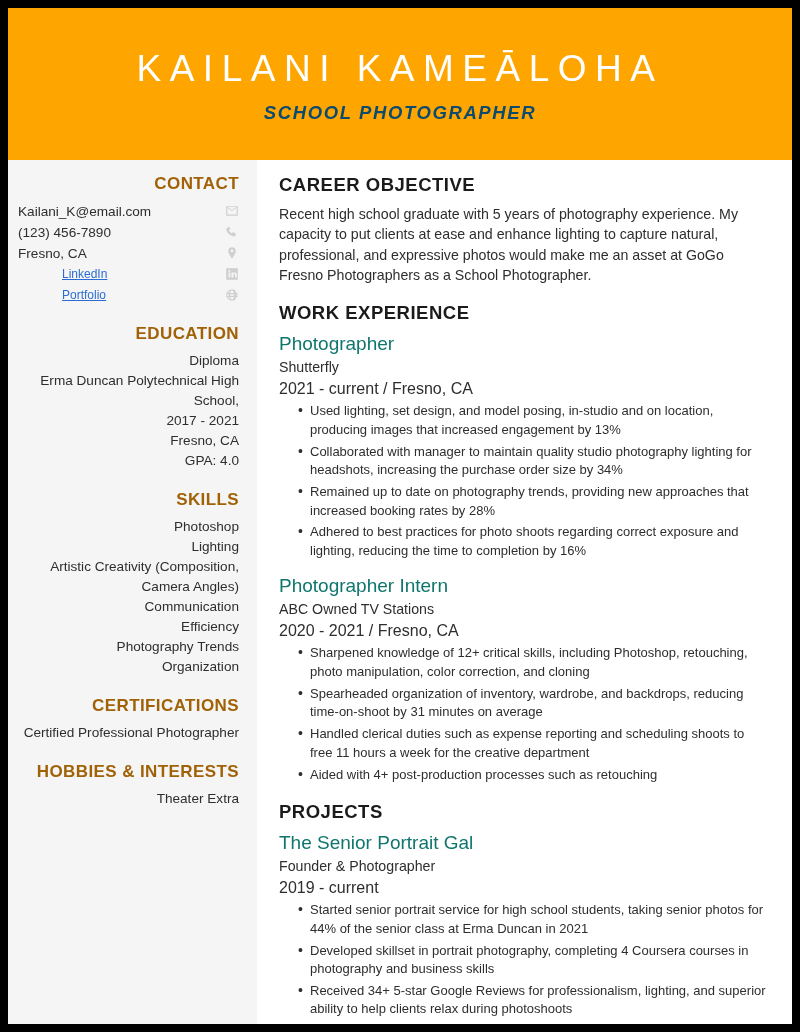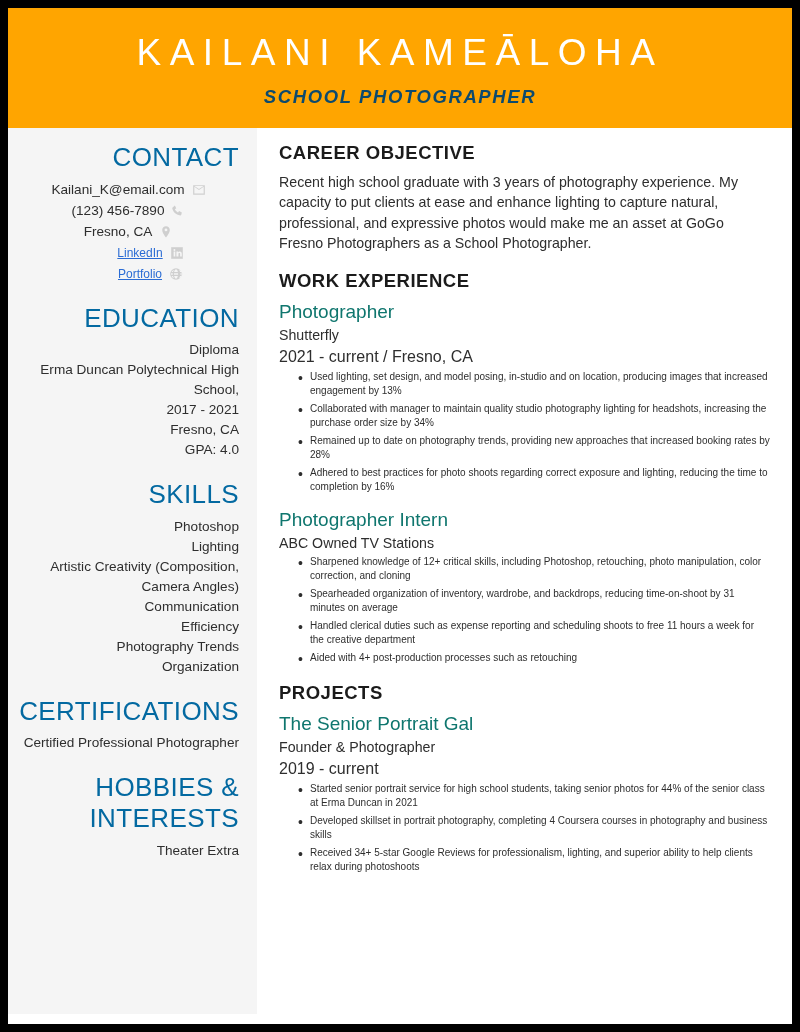--- a/index.html
+++ b/index.html
@@ -17,21 +17,21 @@
     position: absolute;
     left: 8px;
     top: 8px;
     width: 784px;
     height: 1016px;
     background: #ffffff;
     overflow: hidden;
   }
   
   .header {
-    height: 120px;
+    height: 152px;
     background: #ffa500;
     display: flex;
     flex-direction: column;
     align-items: center;
     justify-content: center;
     box-sizing: border-box;
     padding-top: 6px;
   }
   .name {
     color: #ffffff;
@@ -64,37 +64,37 @@
     text-align: right;
   }
   .main {
     flex: 1;
     background: #ffffff;
     box-sizing: border-box;
     padding: 14px 22px 0 22px;
   }
   
   .side-h {
-    font-size: 26px;
-    font-weight: normal;
-    color: #0369a1;
+    font-size: 17px;
+    font-weight: bold;
+    color: #a16207;
     letter-spacing: 0.4px;
     margin: 0 0 7px 0;
     line-height: 1.18;
   }
   .side-block { margin-bottom: 19px; }
   .side-line {
     font-size: 13.6px;
     color: #2e2e2e;
     line-height: 1.47;
   }
   .contact-row {
     display: flex;
     align-items: center;
-    justify-content: center;
+    justify-content: space-between;
     gap: 7px;
     margin-bottom: 1px;
     height: 20px;
   }
   .contact-text { font-size: 13.6px; color: #2e2e2e; }
   .contact-link {
     font-size: 12px;
     color: #2b6cd4;
     text-decoration: underline;
     cursor: pointer;
@@ -140,21 +140,21 @@
     color: #2e2e2e;
     line-height: 1.43;
     margin: 0;
   }
   ul.bullets {
     margin: 2px 0 0 0;
     padding-left: 19px;
     list-style: none;
   }
   ul.bullets li {
-    font-size: 10px;
+    font-size: 13px;
     color: #2e2e2e;
     line-height: 1.42;
     margin-bottom: 3.5px;
     position: relative;
     padding-left: 12px;
   }
   ul.bullets li:before {
     content: "\2022";
     position: absolute;
     left: 0;
@@ -246,41 +246,42 @@
       <div class="side-block">
         <div class="side-h">HOBBIES &amp; INTERESTS</div>
         <div class="side-line">Theater Extra</div>
       </div>
     </div>
 
     <div class="main">
 
       <div class="main-sec">
         <div class="main-h">CAREER OBJECTIVE</div>
-        <p class="summary">Recent high school graduate with 3 years of photography experience. My capacity to put clients at ease and enhance lighting to capture natural, professional, and expressive photos would make me an asset at GoGo Fresno Photographers as a School Photographer.</p>
+        <p class="summary">Recent high school graduate with 5 years of photography experience. My capacity to put clients at ease and enhance lighting to capture natural, professional, and expressive photos would make me an asset at GoGo Fresno Photographers as a School Photographer.</p>
       </div>
 
       <div class="main-sec">
         <div class="main-h">WORK EXPERIENCE</div>
 
         <div class="entry">
           <div class="entry-title">Photographer</div>
           <div class="entry-org">Shutterfly</div>
           <div class="entry-meta">2021 - current  /  Fresno, CA</div>
           <ul class="bullets">
             <li>Used lighting, set design, and model posing, in-studio and on location, producing images that increased engagement by 13%</li>
             <li>Collaborated with manager to maintain quality studio photography lighting for headshots, increasing the purchase order size by 34%</li>
             <li>Remained up to date on photography trends, providing new approaches that increased booking rates by 28%</li>
             <li>Adhered to best practices for photo shoots regarding correct exposure and lighting, reducing the time to completion by 16%</li>
           </ul>
         </div>
 
         <div class="entry">
           <div class="entry-title">Photographer Intern</div>
           <div class="entry-org">ABC Owned TV Stations</div>
+          <div class="entry-meta">2020 - 2021  /  Fresno, CA</div>
           <ul class="bullets">
             <li>Sharpened knowledge of 12+ critical skills, including Photoshop, retouching, photo manipulation, color correction, and cloning</li>
             <li>Spearheaded organization of inventory, wardrobe, and backdrops, reducing time-on-shoot by 31 minutes on average</li>
             <li>Handled clerical duties such as expense reporting and scheduling shoots to free 11 hours a week for the creative department</li>
             <li>Aided with 4+ post-production processes such as retouching</li>
           </ul>
         </div>
       </div>
 
       <div class="main-sec">

